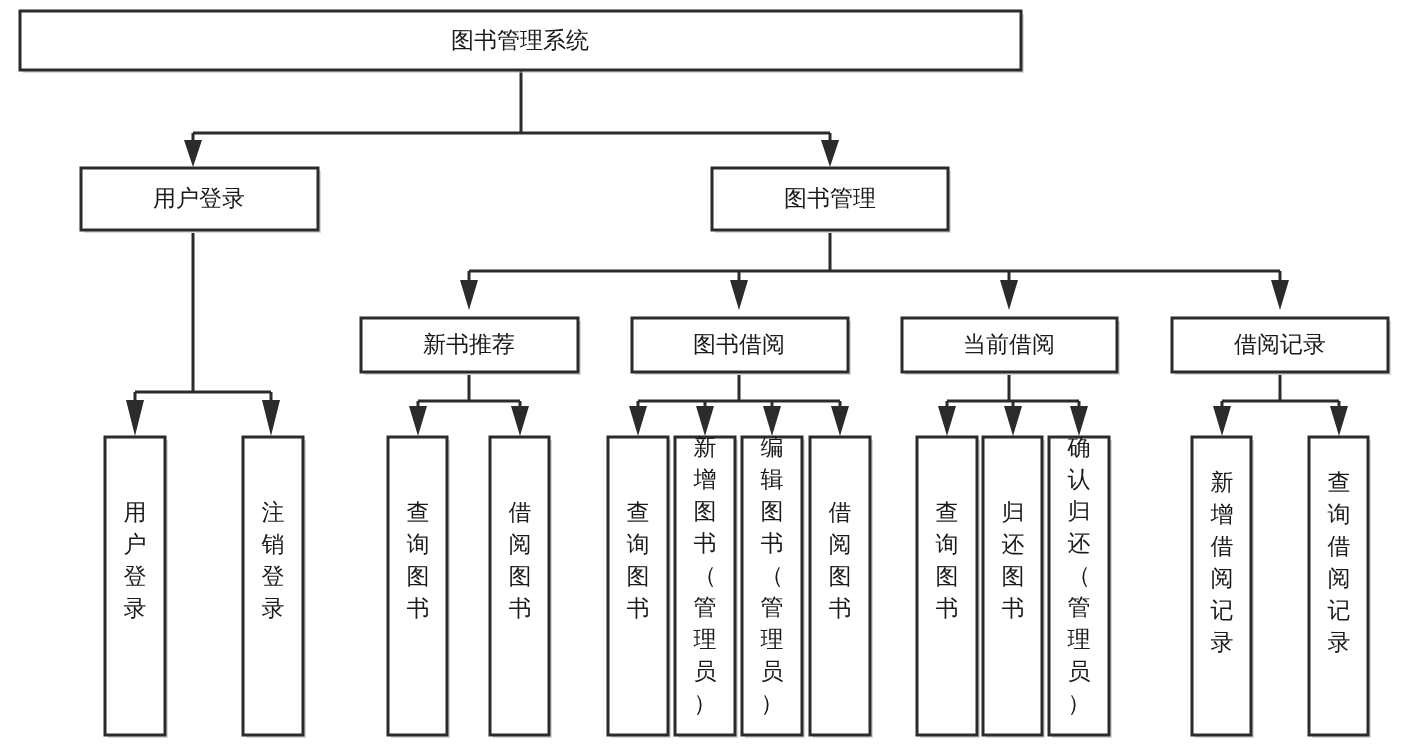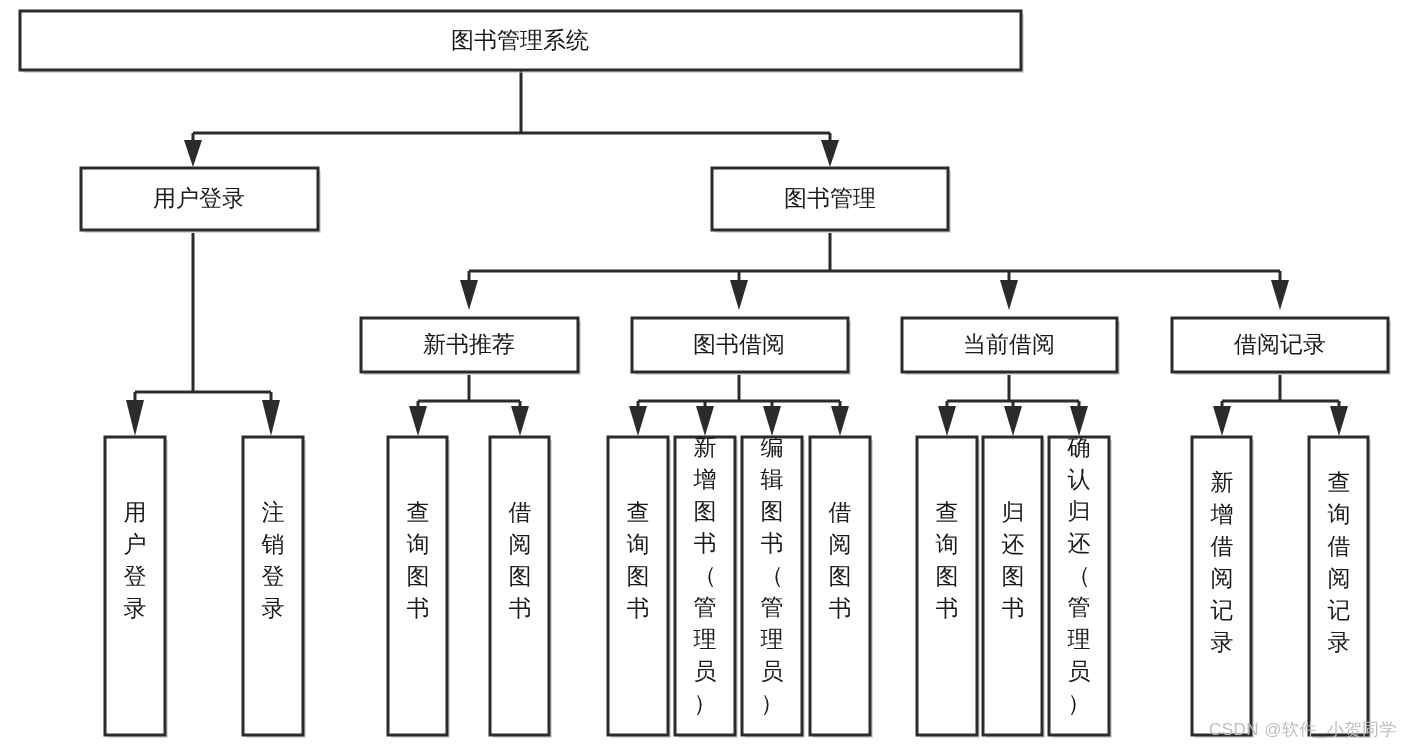--- a/index.html
+++ b/index.html
@@ -246,15 +246,14 @@
       <text class="leaf-label-v" x="1222" y="490"><tspan x="1222" y="490">新</tspan><tspan x="1222" y="522">增</tspan><tspan x="1222" y="554">借</tspan><tspan x="1222" y="586">阅</tspan><tspan x="1222" y="618">记</tspan><tspan x="1222" y="650">录</tspan></text>
     </g>
     <g>
       <rect class="node-rect-shadow" x="1312" y="440" width="59" height="298"></rect>
       <rect class="node-rect" x="1309" y="437" width="59" height="298"></rect>
       <text class="leaf-label-v" x="1339" y="490"><tspan x="1339" y="490">查</tspan><tspan x="1339" y="522">询</tspan><tspan x="1339" y="554">借</tspan><tspan x="1339" y="586">阅</tspan><tspan x="1339" y="618">记</tspan><tspan x="1339" y="650">录</tspan></text>
     </g>
 
   </svg>
 
-  <div class="watermark-text">CSDN @软件_小贺同学</div>
 
 </div>
 
 </body></html>

